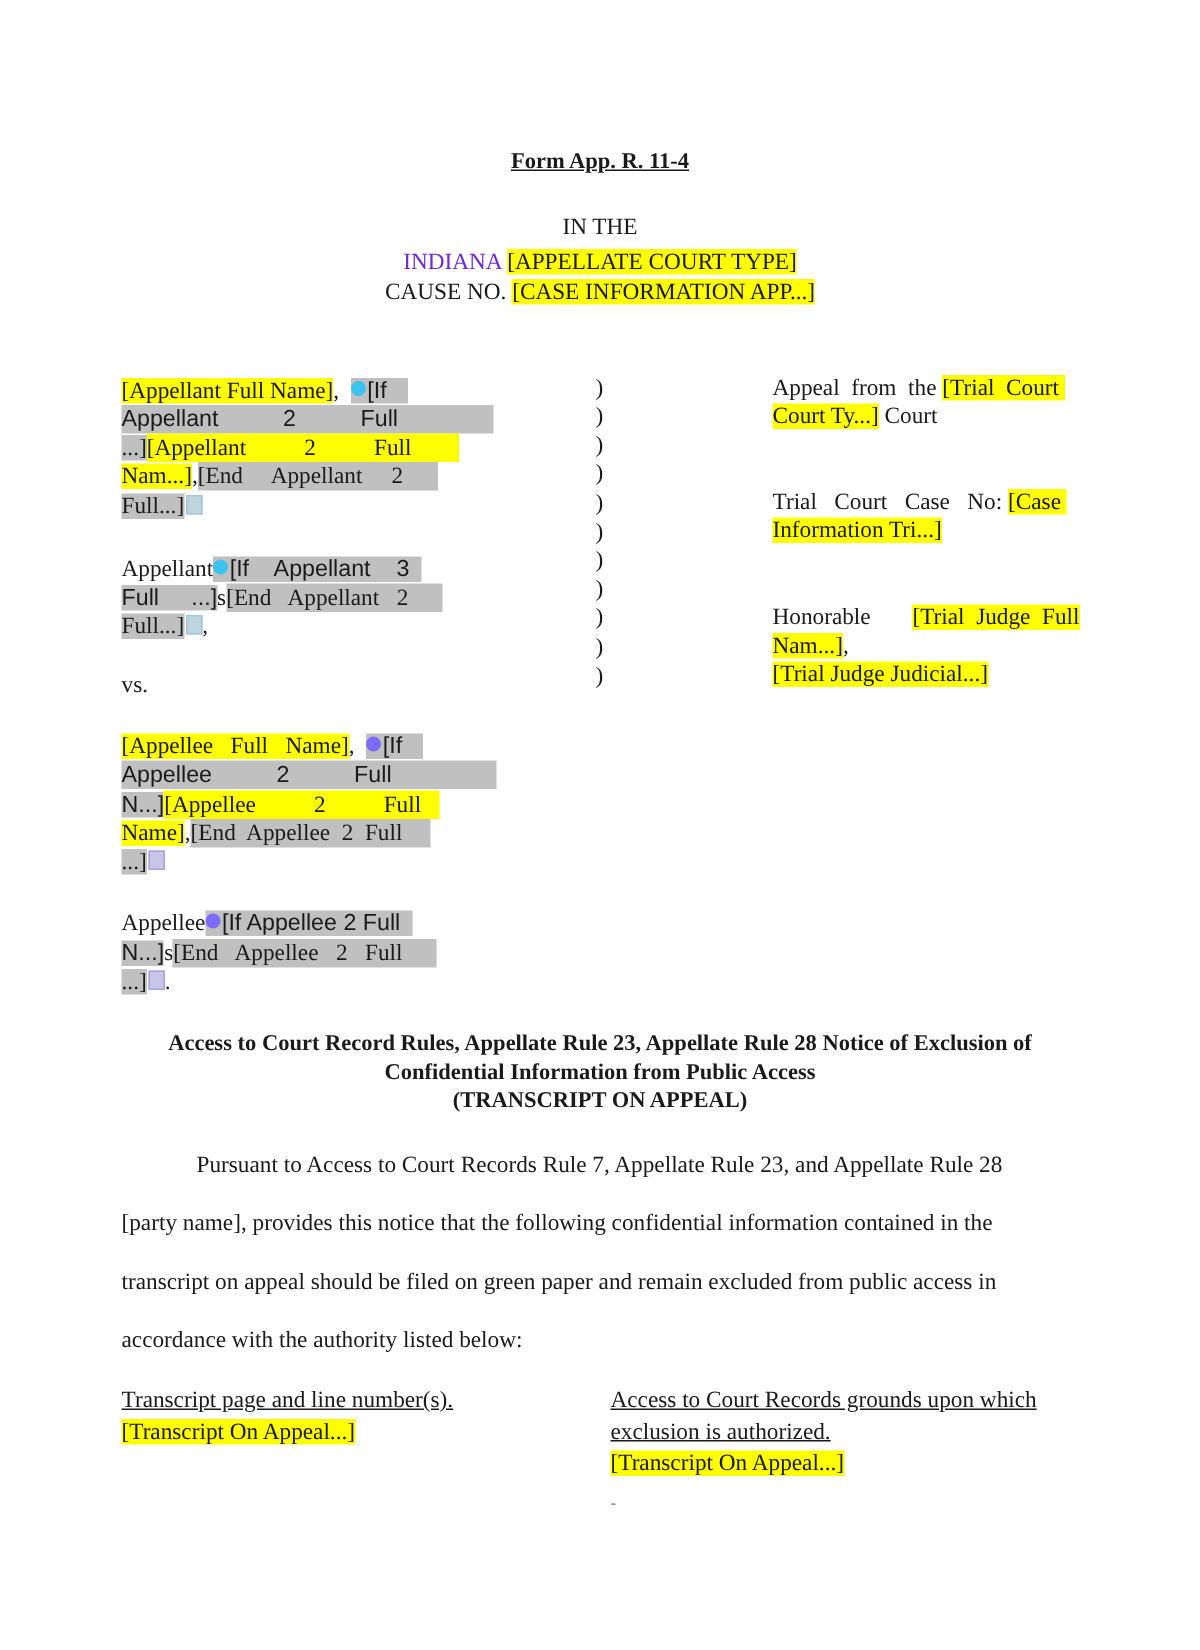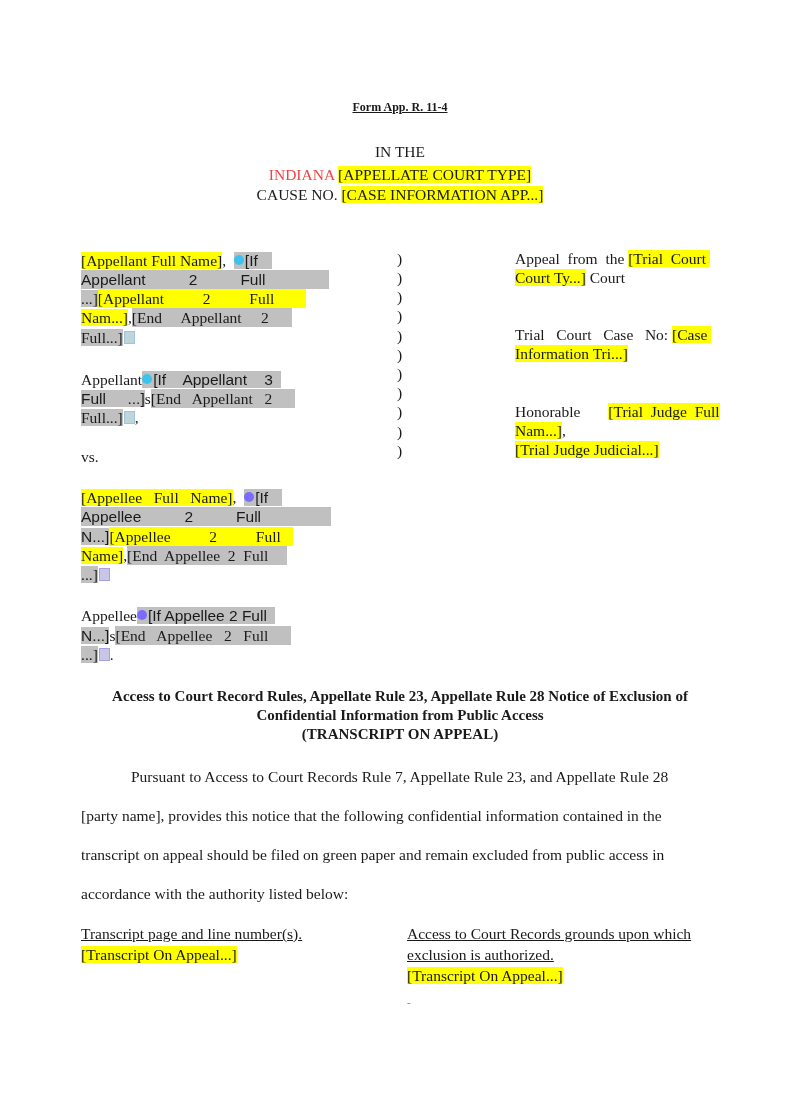--- a/index.html
+++ b/index.html
@@ -25,26 +25,26 @@
     border: 1px solid #9fc6d8; background: #c0d4dc; margin-left: 1px;
   }
   .sq.v { border-color: #a6a0e6; background: #c8c6e4; }
   .line { position: absolute; white-space: nowrap; line-height: 19px; }
   .paren { position: absolute; left: 397px; line-height: 19.2px; }
   .para { position: absolute; left: 81px; white-space: nowrap; font-size: 15.5px; }
 </style>
 </head>
 <body>
 
-<div class="abs center" style="top:100px;font-weight:bold;font-size:12px;">
+<div class="abs center" style="top:100px;font-weight:bold;font-size:15px;">
   <span class="u">Form App. R. 11-4</span>
 </div>
 <div class="abs center" style="top:143px;">IN THE</div>
 <div class="abs center" style="top:166px;">
-  <span style="color:#ef4444">INDIANA</span>
+  <span style="color:#6d28d9">INDIANA</span>
   <span class="hl">[APPELLATE COURT TYPE]</span>
 </div>
 <div class="abs center" style="top:186px;">
   <span>CAUSE NO.</span>
   <span class="hl">[CASE INFORMATION APP...]</span>
 </div>
 
 <div>
   <div class="line" style="left:81px;top:251px;">
     <span class="hl">[Appellant Full Name]</span><span>,</span>&nbsp;&nbsp;<span class="gray sans" style="padding-right:14px"><span class="dot cyan"></span><span>[If</span></span>

